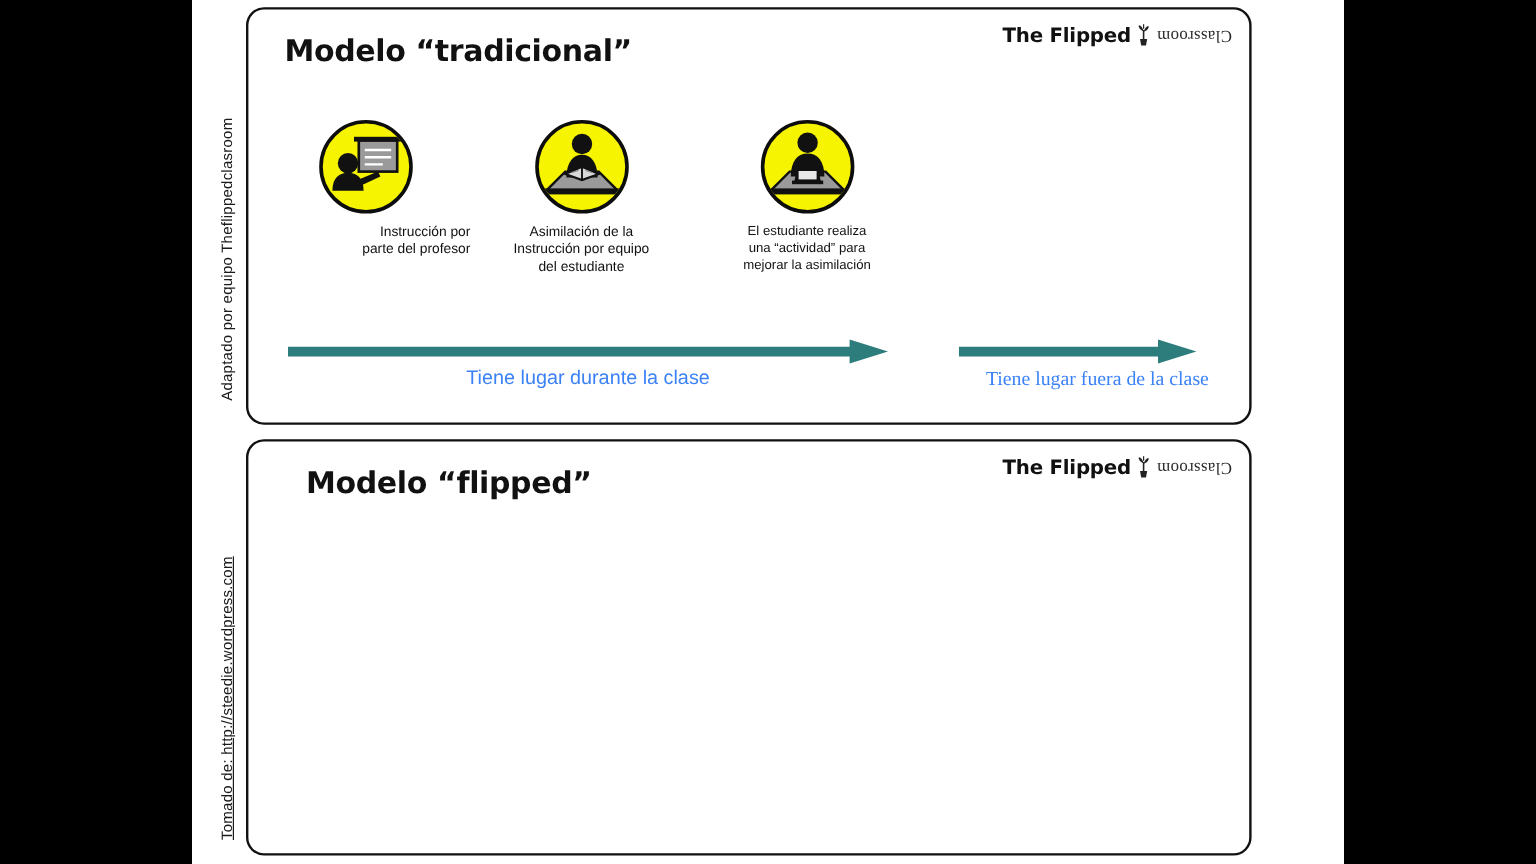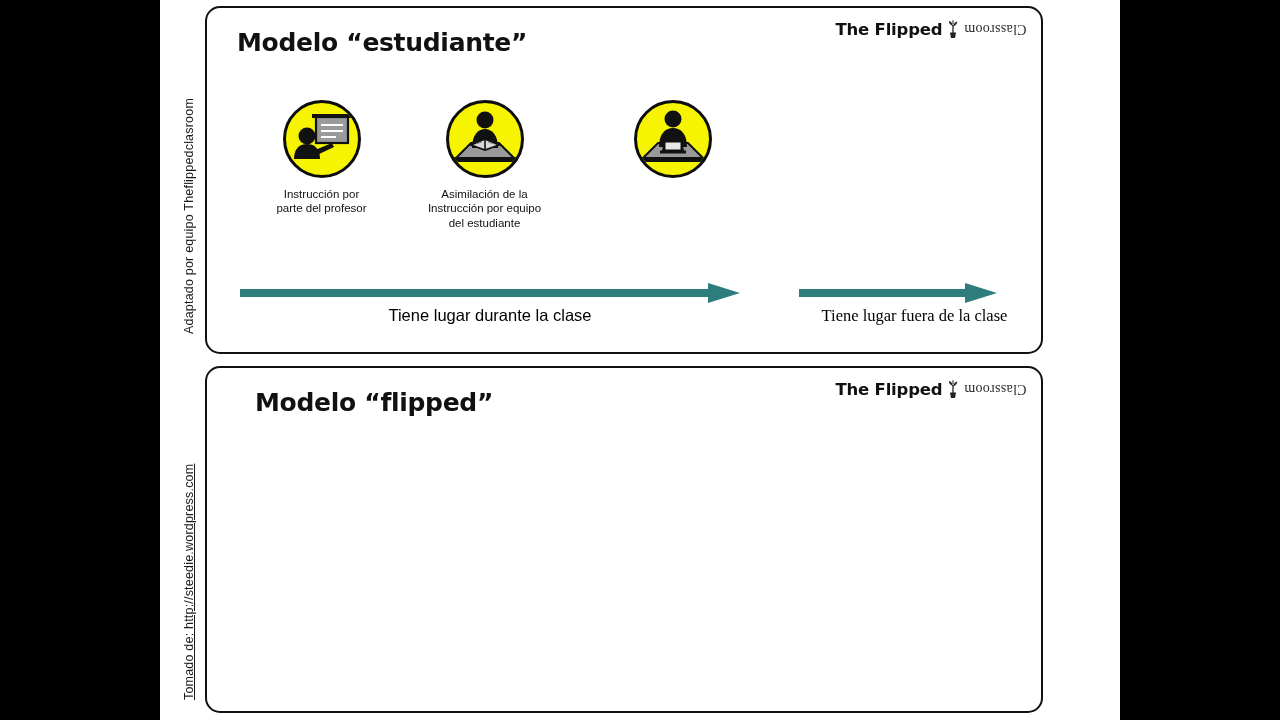--- a/index.html
+++ b/index.html
@@ -78,21 +78,21 @@
   #title-traditional{ left:30px; top:20px; }
   #title-flipped{ left:48px; top:20px; }
 
   
   .steps{
     position:absolute;left:10px;top:92px;width:560px;height:150px;
   }
   .step{
     position:absolute;top:0;width:175px;text-align:center;
   }
-  .step-0{ left:17px; }
+  .step-0{ left:0px;text-align:right; }
   .step-1{ left:180px; }
   .step-2{ left:368px; }
 
   .badge{
     width:78px;height:78px;border-radius:50%;
     background:#f6f400;
     border:3.5px solid #0d0d0d;
     margin:0 auto;
     position:relative;
     overflow:hidden;
@@ -111,21 +111,21 @@
 
   
   .arrow-group{ position:absolute; }
   #arrow-in{ left:33px; top:274px; width:500px; }
   #arrow-out{ left:585px; top:274px; width:245px; }
 
   .arrow-svg{display:block;}
   .arrow-label{
     text-align:center;
     font-size:16.5px;
-    color:#000000;
+    color:#3b82f6;
     margin-top:2px;
     font-family:"Liberation Sans", sans-serif;
   }
   #arrow-out .arrow-label{ font-size:16.5px;font-family:Liberation Serif, serif; }
   #arrow-out .arrow-svg{ margin-left:7px; }
 </style>
 </head>
 <body>
 
 <div class="stage">
@@ -145,21 +145,21 @@
             <path d="M8 6 L8 14" stroke="#222" stroke-width="1.3" fill="none"></path>
             <path d="M8 7 C5 6 3.5 3.5 4 2 C5.8 2.2 7.4 4.2 8 7 Z" fill="#222"></path>
             <path d="M8 7.5 C11 6.5 12.6 4.2 12.1 2.6 C10.3 2.8 8.7 4.8 8 7.5 Z" fill="#222"></path>
             <path d="M8 5 L8 1.2" stroke="#222" stroke-width="1" fill="none"></path>
             <path d="M5 13.5 L11 13.5 L10 19 L6 19 Z" fill="#222"></path>
           </svg>
         </span>
         <span class="brand-class">Classroom</span>
       </div>
 
-      <div class="panel-title" id="title-traditional">Modelo “estudiante”</div>
+      <div class="panel-title" id="title-traditional">Modelo “tradicional”</div>
 
       <div class="steps">
 
         <div class="step step-0">
           <div class="badge">
             <svg width="72" height="72" viewBox="0 0 72 72">
 
               <rect x="30" y="14" width="32" height="26" fill="#9a9a9a" stroke="#111" stroke-width="2.2"></rect>
               <rect x="26" y="11" width="40" height="4" fill="#111"></rect>
               <line x1="35" y1="22" x2="57" y2="22" stroke="#fff" stroke-width="2"></line>
@@ -204,20 +204,23 @@
               <rect x="3" y="54" width="66" height="5" fill="#111"></rect>
 
               <circle cx="36" cy="16" r="8.5" fill="#111"></circle>
               <path d="M22 44 C22 31 28 25 36 25 C44 25 50 31 50 44 Z" fill="#111"></path>
 
               <path d="M27 38 L45 38 L47 48 L25 48 Z" fill="#111"></path>
               <rect x="28.5" y="39.5" width="15" height="7" fill="#e8e8e8"></rect>
               <rect x="23" y="47.5" width="26" height="3" fill="#111"></rect>
             </svg>
           </div>
+          <div class="step-caption" style="white-space:pre-line">El estudiante realiza
+una  “actividad”  para
+mejorar la asimilación</div>
         </div>
       </div>
 
       <div class="arrow-group" id="arrow-in">
         <svg class="arrow-svg" width="500" height="22" viewBox="0 0 500 22">
           <path d="M0 7 L468 7 L468 1 L500 11 L468 21 L468 15 L0 15 Z" fill="#2e7d7d"></path>
         </svg>
         <div class="arrow-label">Tiene lugar durante la clase</div>
       </div>
 

